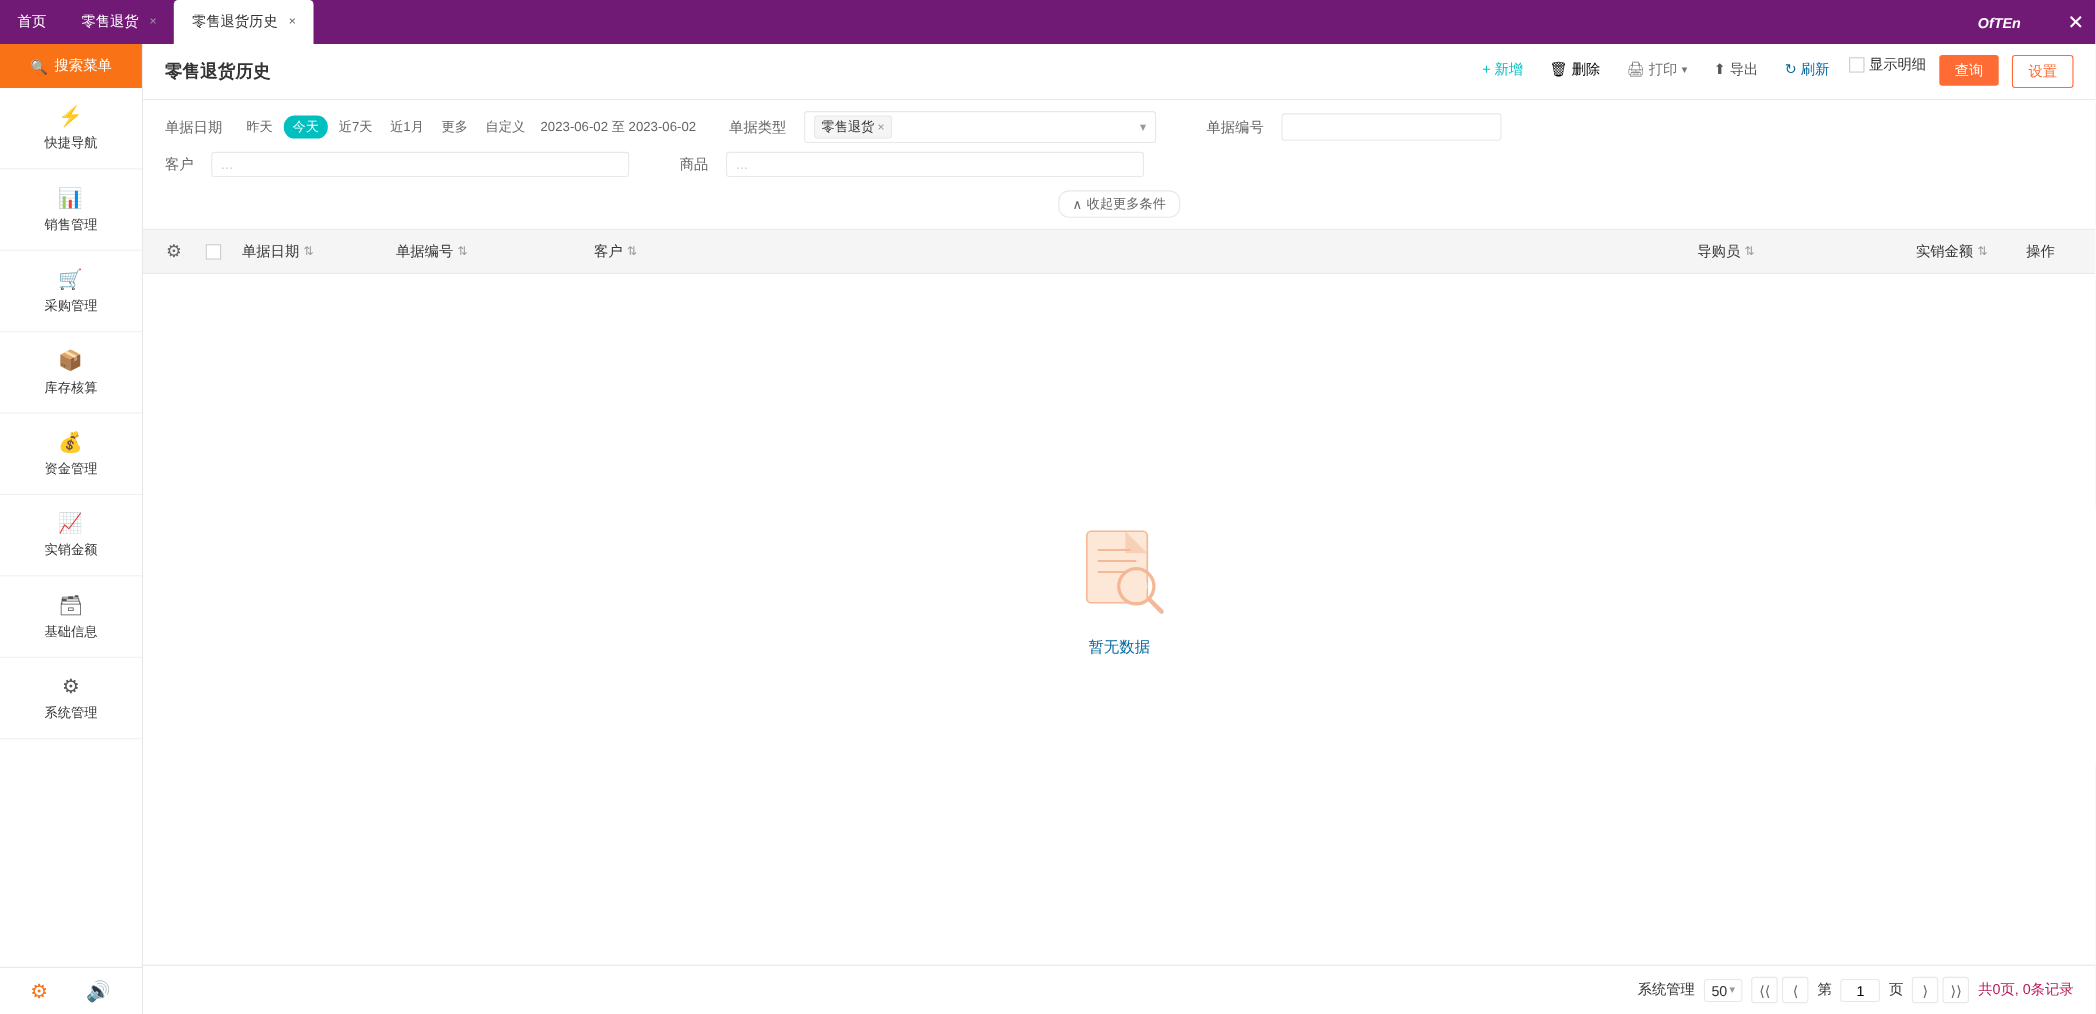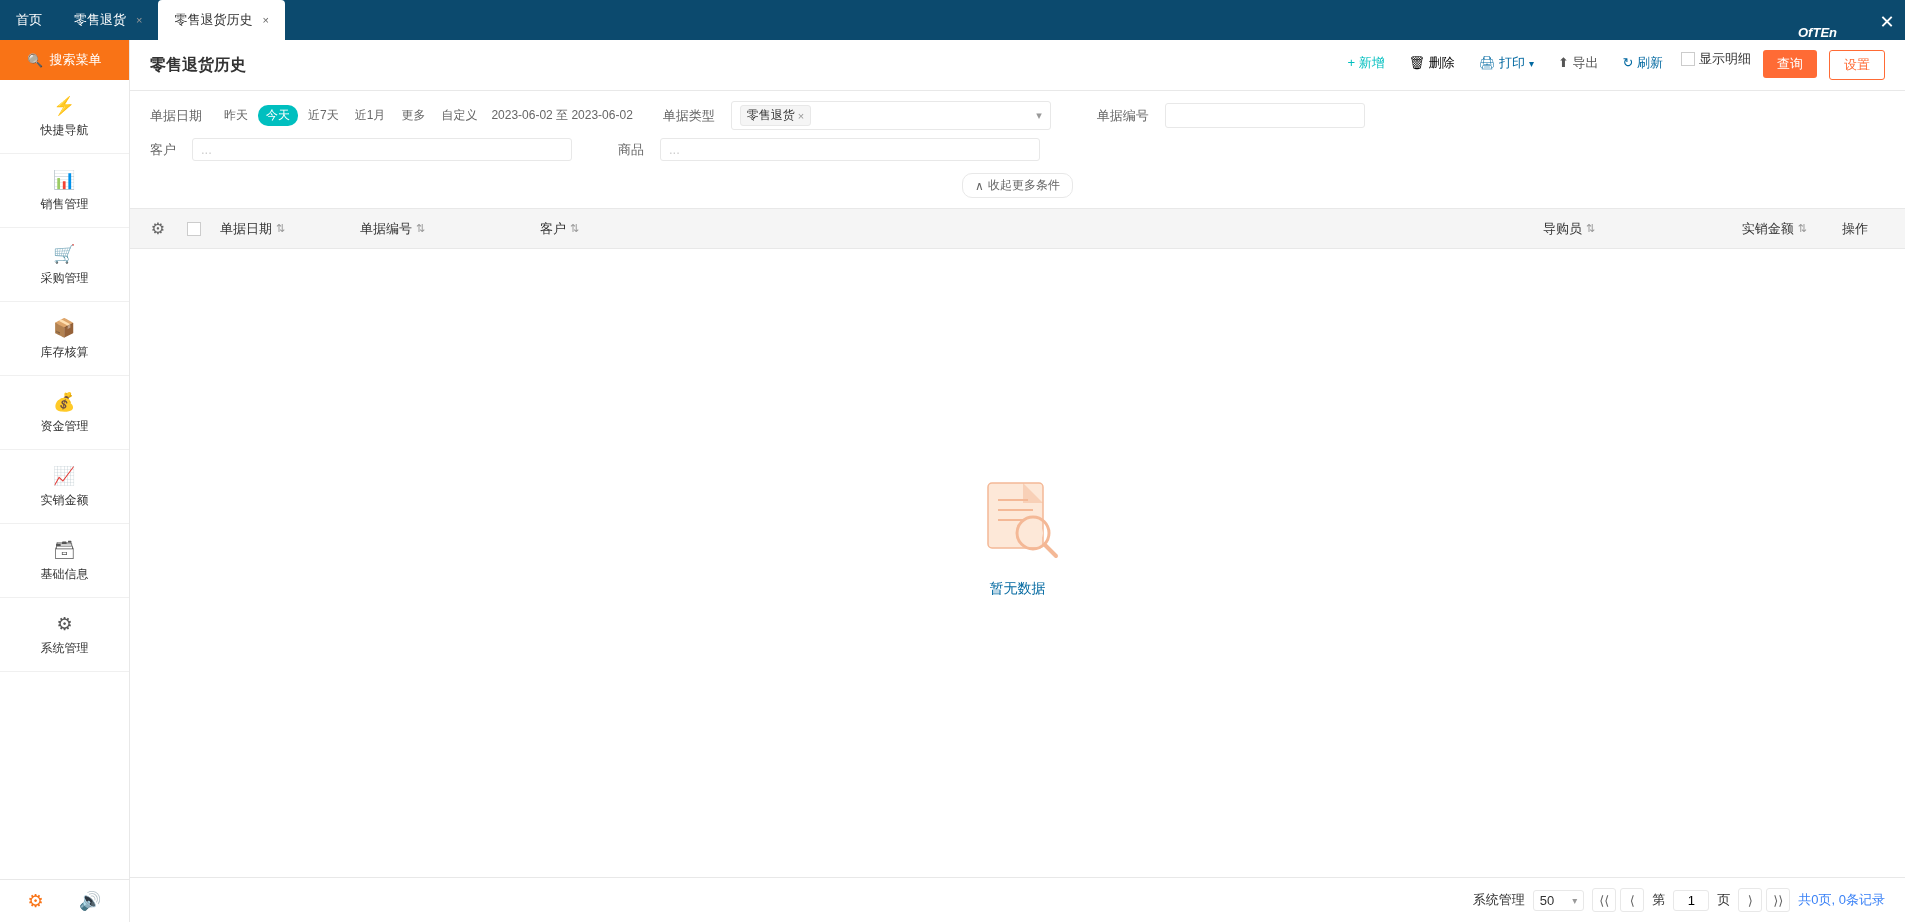--- a/index.html
+++ b/index.html
@@ -1,23 +1,23 @@
 <!DOCTYPE html>
 <html><head>
   <meta charset="utf-8">
   <style>
     * { box-sizing: border-box; margin: 0; padding: 0; font-family: 'Microsoft YaHei', Arial, sans-serif; }
     body { width: 1905px; height: 922px; overflow: hidden; background: #f5f5f5; display: flex; flex-direction: column; }
 
     
     .top-bar {
-      background: #0c4a6e;
+      background: #701a75;
       height: 40px;
       display: flex;
-      align-items: flex-end;
+      align-items: center;
       padding: 0 0 0 0;
       flex-shrink: 0;
     }
     .top-bar-tabs {
       display: flex;
       align-items: stretch;
       height: 100%;
       flex: 1;
     }
     .tab-item {
@@ -156,21 +156,21 @@
       align-items: center;
       gap: 4px;
       cursor: pointer;
       font-size: 13px;
       color: #333;
       padding: 4px 6px;
       border-radius: 3px;
     }
     .btn-add { color: #00bfbf; }
     .btn-delete { color: #000000; }
-    .btn-print { color: #0369a1; }
+    .btn-print { color: #737373; }
     .btn-export { color: #555; }
     .btn-refresh { color: #0369a1; }
     .toolbar-btn.primary {
       background: #ff6b35;
       color: #fff;
       padding: 5px 14px;
       border-radius: 3px;
     }
     .toolbar-btn.secondary {
       background: #fff;
@@ -387,21 +387,21 @@
       background: #fff;
       flex-shrink: 0;
     }
     .page-size-dropdown {
       border: 1px solid #e8e8e8;
       border-radius: 3px;
       padding: 2px 6px;
       font-size: 13px;
       display: flex;
       align-items: center;
-      gap: 18px;
+      gap: 2px;
       cursor: pointer;
     }
     .page-nav {
       display: flex;
       align-items: center;
       gap: 4px;
     }
     .page-nav-btn {
       width: 24px;
       height: 24px;
@@ -415,21 +415,21 @@
       color: #666;
     }
     .page-input {
       border: 1px solid #e8e8e8;
       border-radius: 3px;
       width: 36px;
       text-align: center;
       padding: 2px;
       font-size: 13px;
     }
-    .page-info { color: #3b82f6; }
+    .page-info { color: #be185d; }
   </style>
 </head>
 <body>
 
 <div class="top-bar">
   <div class="top-bar-tabs">
     <div class="tab-item">
       <span>首页</span>
     </div>
     <div class="tab-item">

